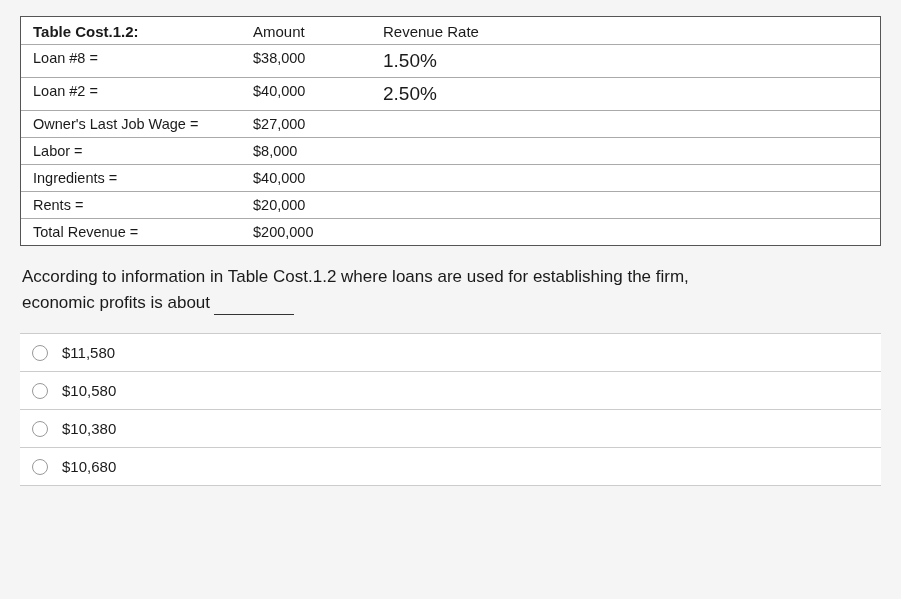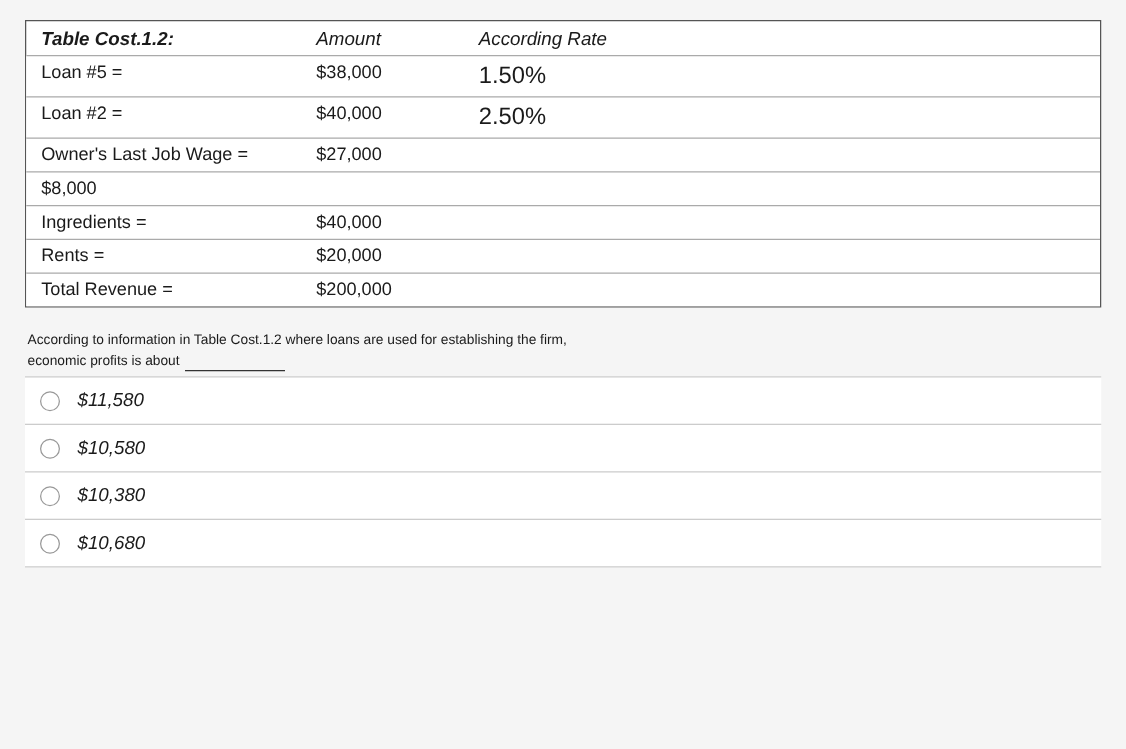--- a/index.html
+++ b/index.html
@@ -22,21 +22,20 @@
       border: 1.5px solid #555;
       background: #fff;
       margin-bottom: 18px;
       width: 100%;
     }
 
     .table-header-row {
       display: flex;
       padding: 6px 12px 4px 12px;
       border-bottom: none;
-      font-style: italic;
     }
 
     .table-header-row .col-label {
       width: 220px;
       font-weight: bold;
       font-size: 15px;
     }
 
     .table-header-row .col-amount {
       width: 130px;
@@ -64,37 +63,36 @@
     .table-row .col-amount {
       width: 130px;
       font-size: 14.5px;
     }
 
     .table-row .col-interest {
       font-size: 19px;
     }
 
     .description-block {
-      font-size: 11px;
+      font-size: 17px;
       line-height: 1.5;
-      margin-bottom: 4px;
+      margin-bottom: 18px;
       padding: 0 2px;
     }
 
     .blank-line {
       display: inline-block;
       border-bottom: 1px solid #333;
       width: 80px;
       vertical-align: bottom;
       margin-left: 4px;
     }
 
     .options-container {
       width: 100%;
-      font-style: italic;
     }
 
     .option-row {
       display: flex;
       align-items: center;
       padding: 10px 12px;
       border-top: 1px solid #ccc;
       background: #fff;
       cursor: pointer;
     }
@@ -118,39 +116,40 @@
     }
   </style>
 </head>
 <body>
 
 <div class="table-container">
 
   <div class="table-header-row">
     <div class="col-label">Table Cost.1.2:</div>
     <div class="col-amount">Amount</div>
-    <div class="col-interest">According Rate</div>
+    <div class="col-interest">Revenue Rate</div>
   </div>
 
   <div class="table-row">
-    <div class="col-label">Loan #5 =</div>
+    <div class="col-label">Loan #8 =</div>
     <div class="col-amount">$38,000</div>
     <div class="col-interest">1.50%</div>
   </div>
   <div class="table-row">
     <div class="col-label">Loan #2 =</div>
     <div class="col-amount">$40,000</div>
     <div class="col-interest">2.50%</div>
   </div>
   <div class="table-row">
     <div class="col-label">Owner's Last Job Wage =</div>
     <div class="col-amount">$27,000</div>
     <div class="col-interest"></div>
   </div>
   <div class="table-row">
+    <div class="col-label">Labor =</div>
     <div class="col-amount">$8,000</div>
     <div class="col-interest"></div>
   </div>
   <div class="table-row">
     <div class="col-label">Ingredients =</div>
     <div class="col-amount">$40,000</div>
     <div class="col-interest"></div>
   </div>
   <div class="table-row">
     <div class="col-label">Rents =</div>

